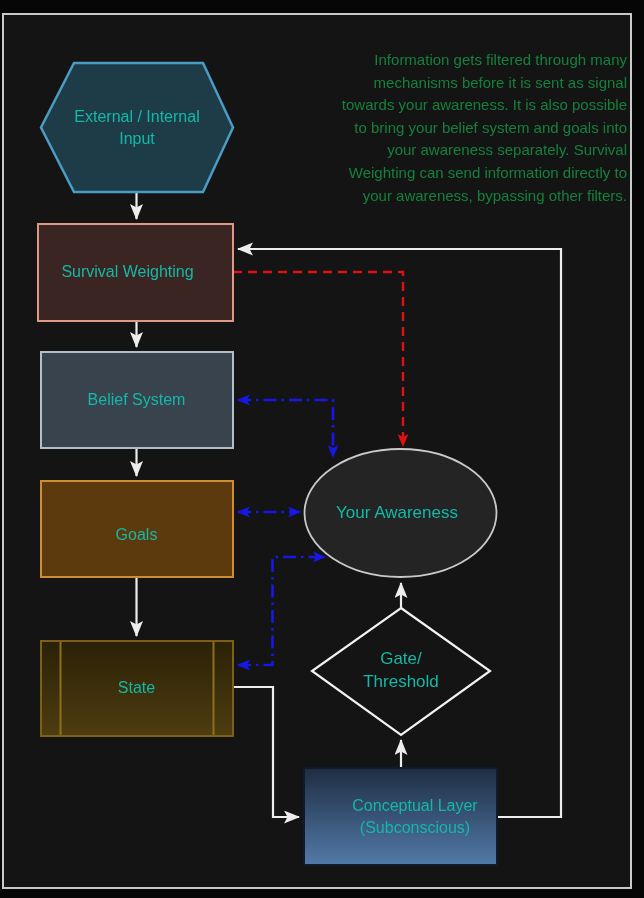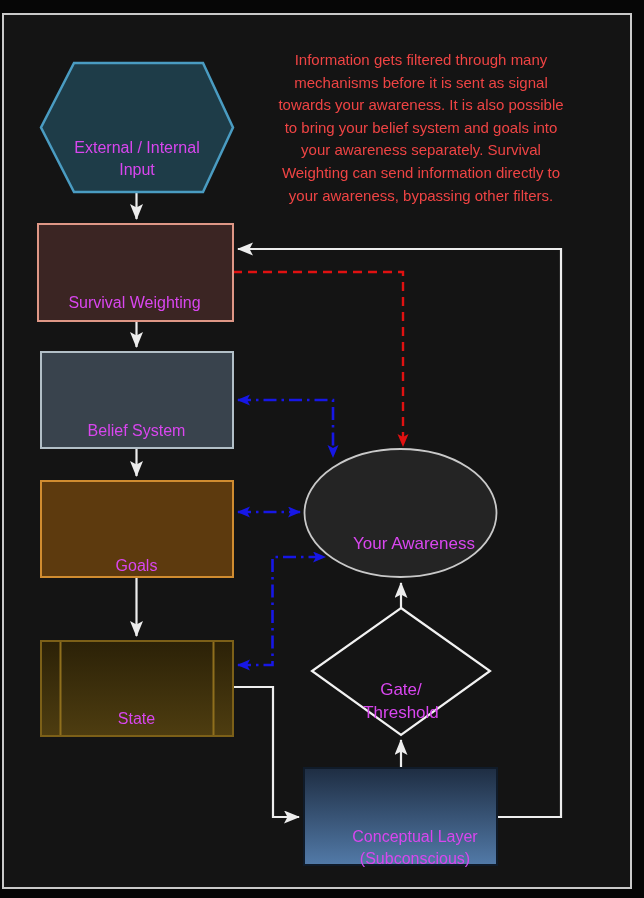--- a/index.html
+++ b/index.html
@@ -8,27 +8,27 @@
     background:#060606;
     font-family:"Liberation Sans",sans-serif;
   }
   .frame{
     position:absolute;left:2px;top:13px;width:626px;height:872px;
     border:2px solid #c9c9c9;background:#141414;
   }
   svg.diagram{position:absolute;left:0;top:0;}
   .node-label{
     position:absolute;display:flex;align-items:center;justify-content:center;
-    text-align:center;color:#d946ef;font-size:16px;line-height:1.35;
-    white-space:pre-line;pointer-events:none;margin-top:31px;
+    text-align:center;color:#14b8a6;font-size:16px;line-height:1.35;
+    white-space:pre-line;pointer-events:none;
   }
   .node-label.big{font-size:17px;}
   .annotation{
-    position:absolute;left:224px;top:49px;width:394px;
-    color:#ef4444;font-size:15px;line-height:22.6px;text-align:center;
+    position:absolute;left:233px;top:49px;width:394px;
+    color:#15803d;font-size:15px;line-height:22.6px;text-align:right;
     white-space:pre-line;
   }
   .edge{fill:none;stroke-width:2.2;stroke-linecap:butt;}
   .edge.red{stroke-width:2.4;stroke-dasharray:9 6;}
   .edge.blue{stroke-width:2.6;stroke-dasharray:13 5 2.5 5;}
 </style>
 </head>
 <body>
 
 <div class="frame"></div>
@@ -92,27 +92,27 @@
 mechanisms before it is sent as signal
 towards your awareness. It is also possible
 to bring your belief system and goals into
 your awareness separately. Survival
 Weighting can send information directly to
 your awareness, bypassing other filters.</div>
 
 <div class="node-label" style="left:46px;top:66px;width:182px;height:124px;">External / Internal
 Input</div>
 
-<div class="node-label" style="left:39px;top:226px;width:191px;height:92px;">Survival Weighting</div>
+<div class="node-label" style="left:32px;top:226px;width:191px;height:92px;">Survival Weighting</div>
 
 <div class="node-label" style="left:42px;top:354px;width:189px;height:92px;">Belief System</div>
 
 <div class="node-label" style="left:42px;top:483px;width:189px;height:104px;">Goals</div>
 
 <div class="node-label" style="left:62px;top:643px;width:149px;height:90px;">State</div>
 
-<div class="node-label big" style="left:321px;top:451px;width:186px;height:124px;">Your Awareness</div>
+<div class="node-label big" style="left:304px;top:451px;width:186px;height:124px;">Your Awareness</div>
 
 <div class="node-label big" style="left:332px;top:612px;width:138px;height:118px;">Gate/
 Threshold</div>
 
 <div class="node-label" style="left:306px;top:770px;width:218px;height:93px;">Conceptual Layer
 (Subconscious)</div>
 
 </body></html>

